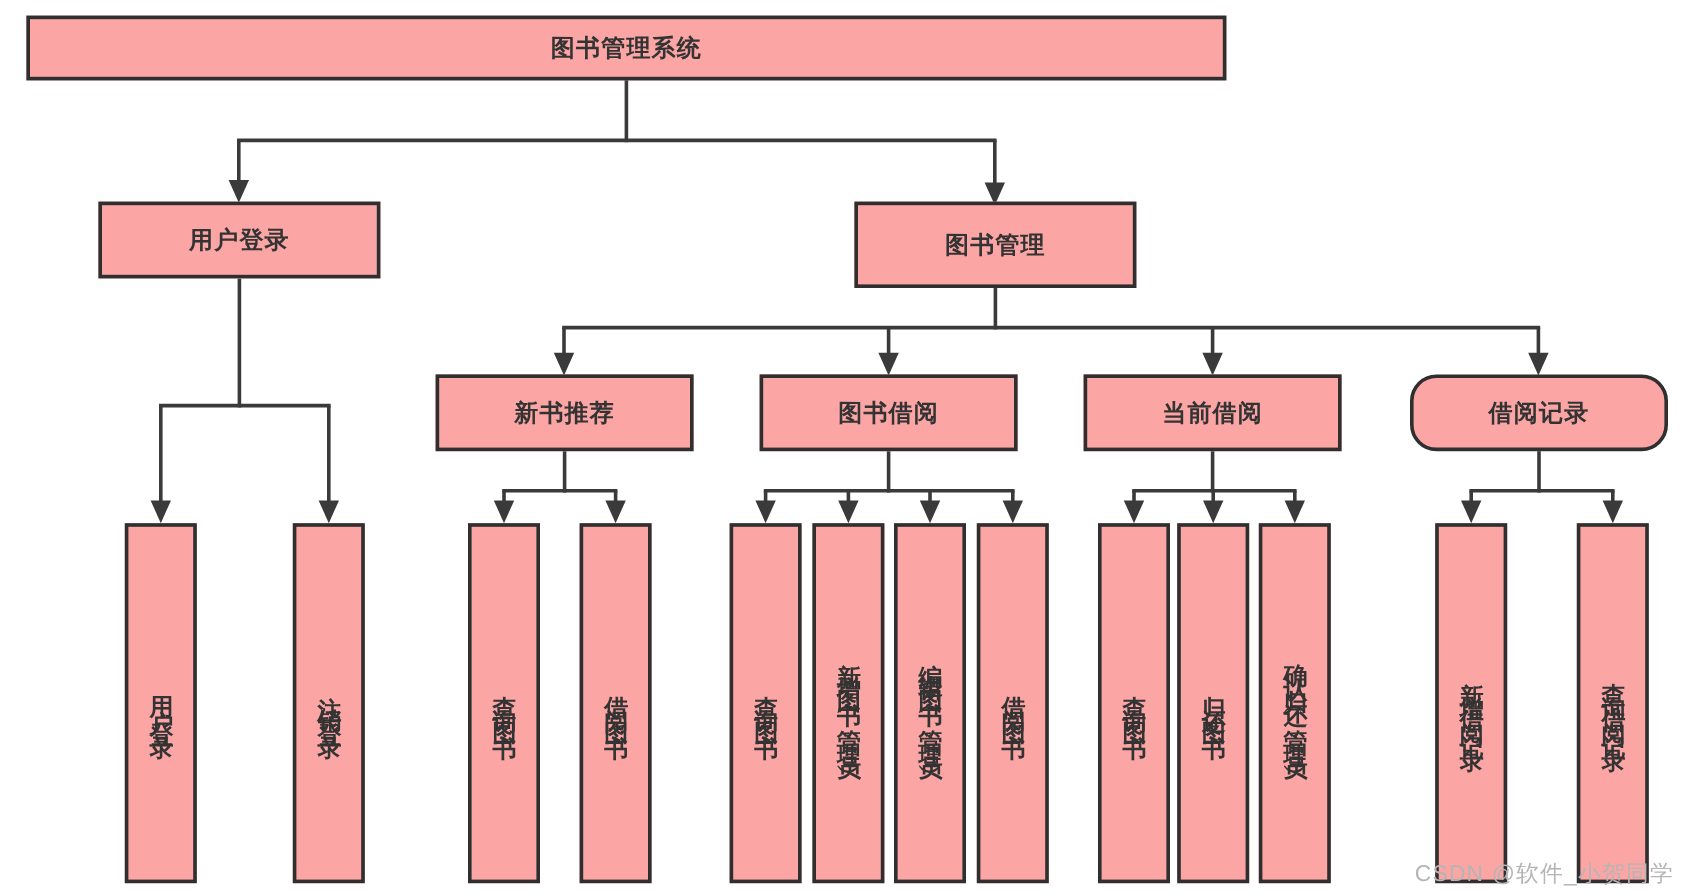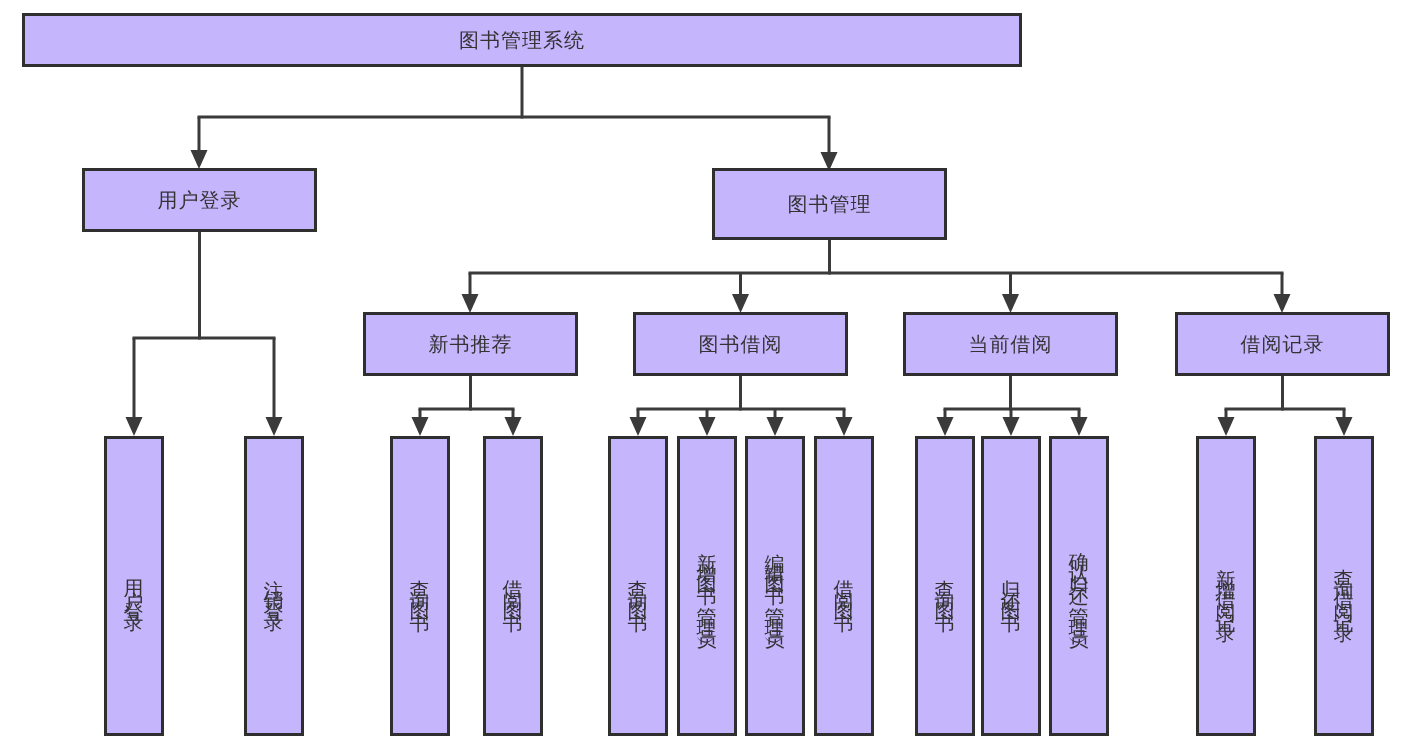--- a/index.html
+++ b/index.html
@@ -31,27 +31,28 @@
     stroke: var(--line);
     stroke-width: 3;
   }
   .connectors polygon {
     fill: var(--line);
     stroke: none;
   }
   .node {
     position: absolute;
     border: 3px solid var(--box-border);
-    background: #c4b5fd;
+    background: #fca5a5;
     display: flex;
     align-items: center;
     justify-content: center;
     color: var(--text);
     font-size: 20px;
     letter-spacing: 1px;
+    font-weight: bold;
   }
   .node.leaf .vtext {
     writing-mode: vertical-rl;
     text-orientation: mixed;
     font-size: 20px;
     letter-spacing: 11px;
     line-height: 1;
     color: var(--text);
     white-space: nowrap;
   }
@@ -145,21 +146,21 @@
 
   <div class="node" style="left:363px; top:312px; width:215px; height:64px;justify-content:center;">
     <span>新书推荐</span>
   </div>
   <div class="node" style="left:903px; top:312px; width:215px; height:64px;">
     <span>当前借阅</span>
   </div>
   <div class="node" style="left:633px; top:312px; width:215px; height:64px;">
     <span>图书借阅</span>
   </div>
-  <div class="node" style="left:1175px; top:312px; width:215px; height:64px;">
+  <div class="node" style="left:1175px; top:312px; width:215px; height:64px;border-radius:22px;">
     <span>借阅记录</span>
   </div>
 
   <div class="node leaf" style="left:104px; top:436px; width:60px; height:300px;">
     <span class="vtext">用户登录</span>
   </div>
   <div class="node leaf" style="left:244px; top:436px; width:60px; height:300px;">
     <span class="vtext">注销登录</span>
   </div>
 
@@ -193,14 +194,15 @@
     <span class="vtext">确认归还（管理员）</span>
   </div>
 
   <div class="node leaf" style="left:1196px; top:436px; width:60px; height:300px;">
     <span class="vtext">新增借阅记录</span>
   </div>
   <div class="node leaf" style="left:1314px; top:436px; width:60px; height:300px;">
     <span class="vtext">查询借阅记录</span>
   </div>
 
+  <div class="watermark">CSDN @软件_小贺同学</div>
 
 </div>
 
 </body></html>

